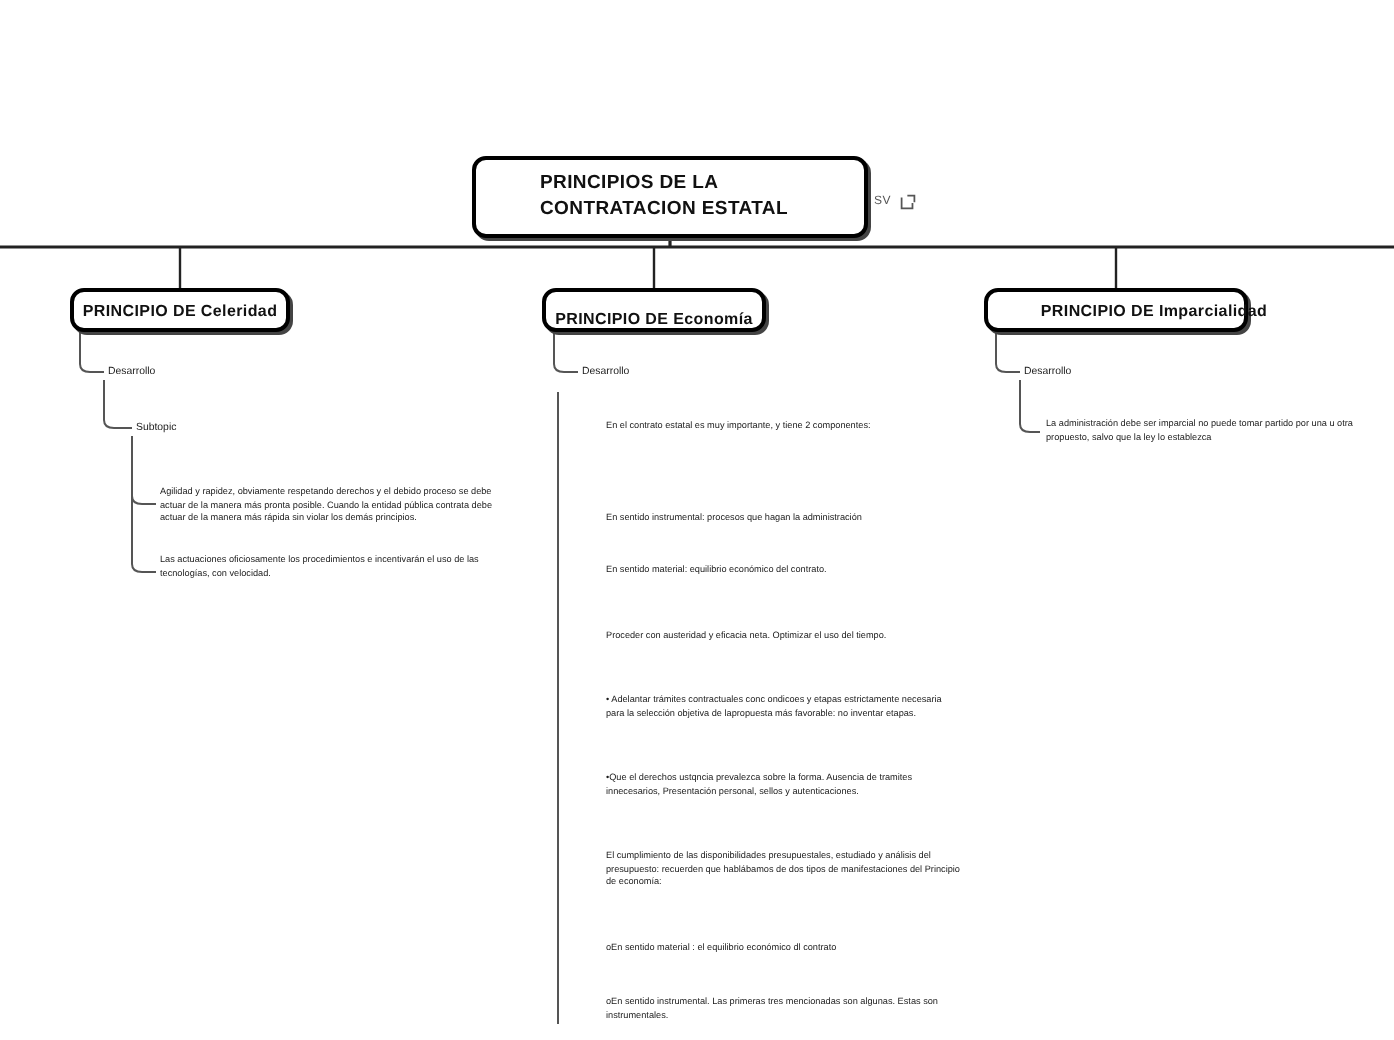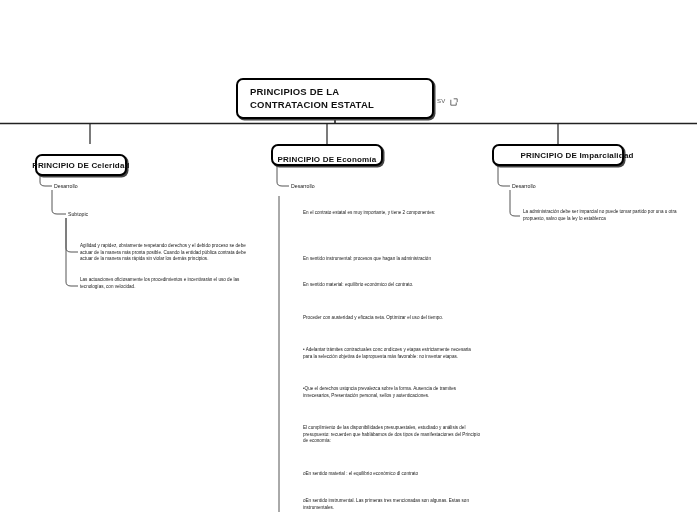--- a/index.html
+++ b/index.html
@@ -26,26 +26,26 @@
   .node .label{
     font-weight:bold;
     color:#111;
     letter-spacing:.2px;
   }
 
   #root-node{
     left:236px;top:78px;width:198px;height:41px;
     padding:0 12px;
   }
-  #root-node .label{font-size:9.5px;line-height:12.5px;}
+  #root-node .label{font-size:9.5px;line-height:12.5px;margin-left:20px;}
 
   .branch-node{height:22px;padding:0 10px;justify-content:center;}
   .branch-node .label{font-size:8px;white-space:nowrap;}
 
-  #branch-celeridad{left:35px;top:154px;width:92px;}
+  #branch-celeridad{left:35px;top:144px;width:110px;}
   #branch-economia{left:271px;top:144px;width:112px;align-items:flex-end;}
   #branch-imparcialidad{left:492px;top:144px;width:132px;padding-left:48px;}
 
   .sub-label{
     position:absolute;
     font-size:5.2px;
     color:#222;
     white-space:nowrap;
   }
 

